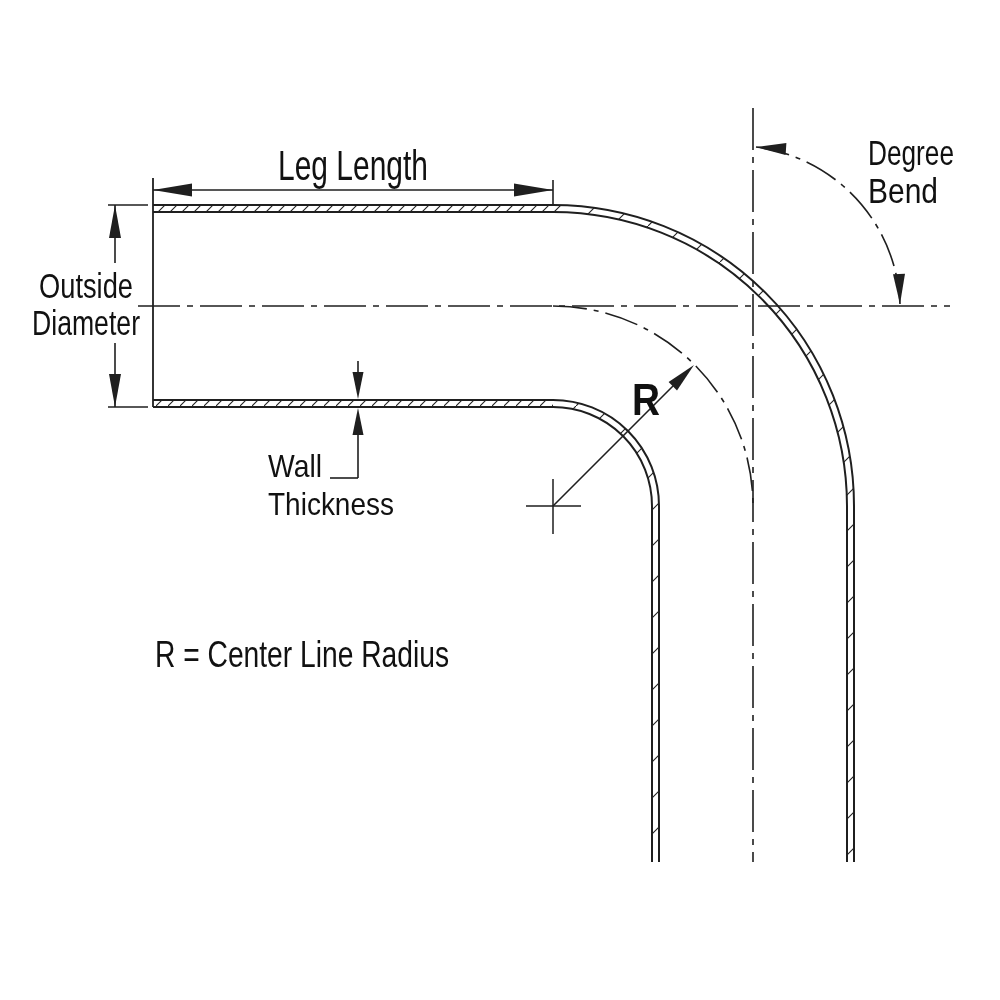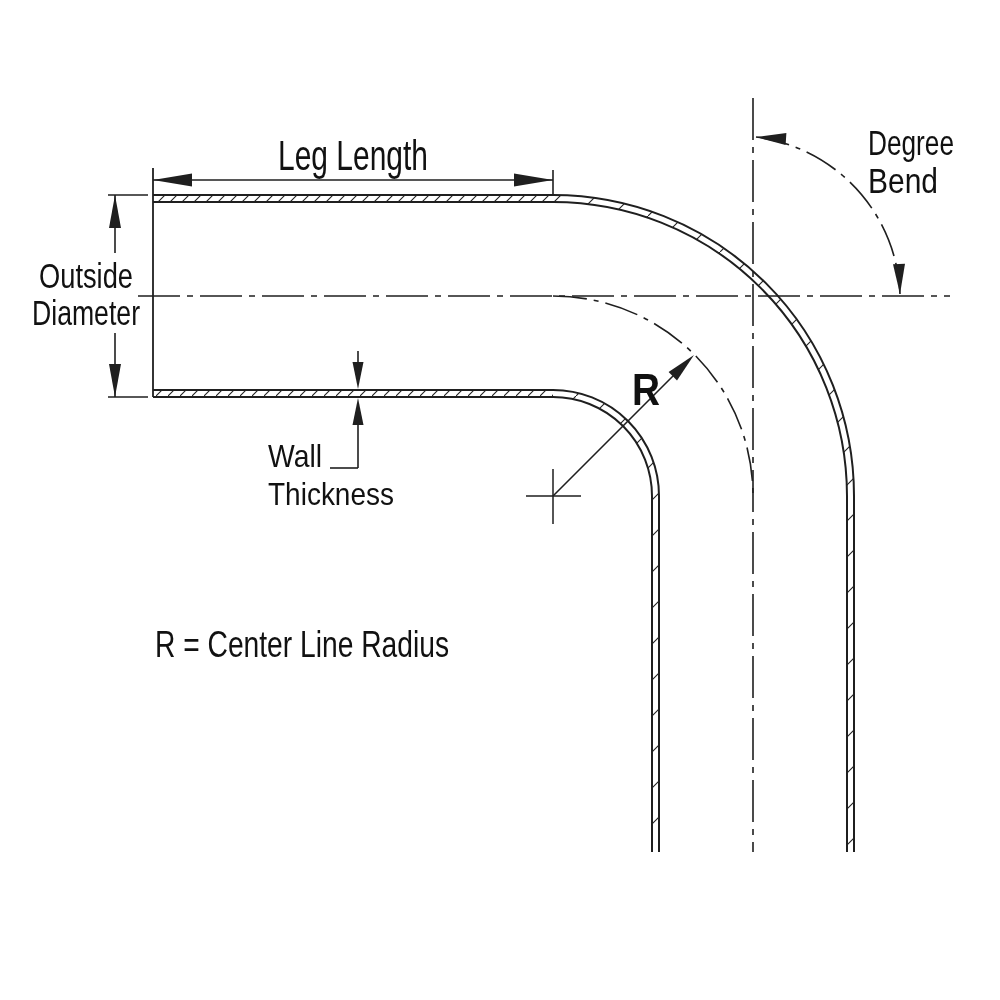--- a/index.html
+++ b/index.html
@@ -8,20 +8,21 @@
     width: 1000px;
     height: 1000px;
     background: #ffffff;
     font-family: "Liberation Sans", sans-serif;
   }
   .stage {
     position: relative;
     width: 1000px;
     height: 852px;
     overflow: hidden;
+    margin-top: 10px;
   }
   svg { display: block; }
   text {
     font-family: "Liberation Sans", sans-serif;
     font-weight: 400;
   }
   .lbl-big  { font-size: 42px; }
   .lbl-med  { font-size: 35px; }
   .lbl-sm   { font-size: 32px; }
   .lbl-r    { font-size: 44px; font-weight: 700; }

